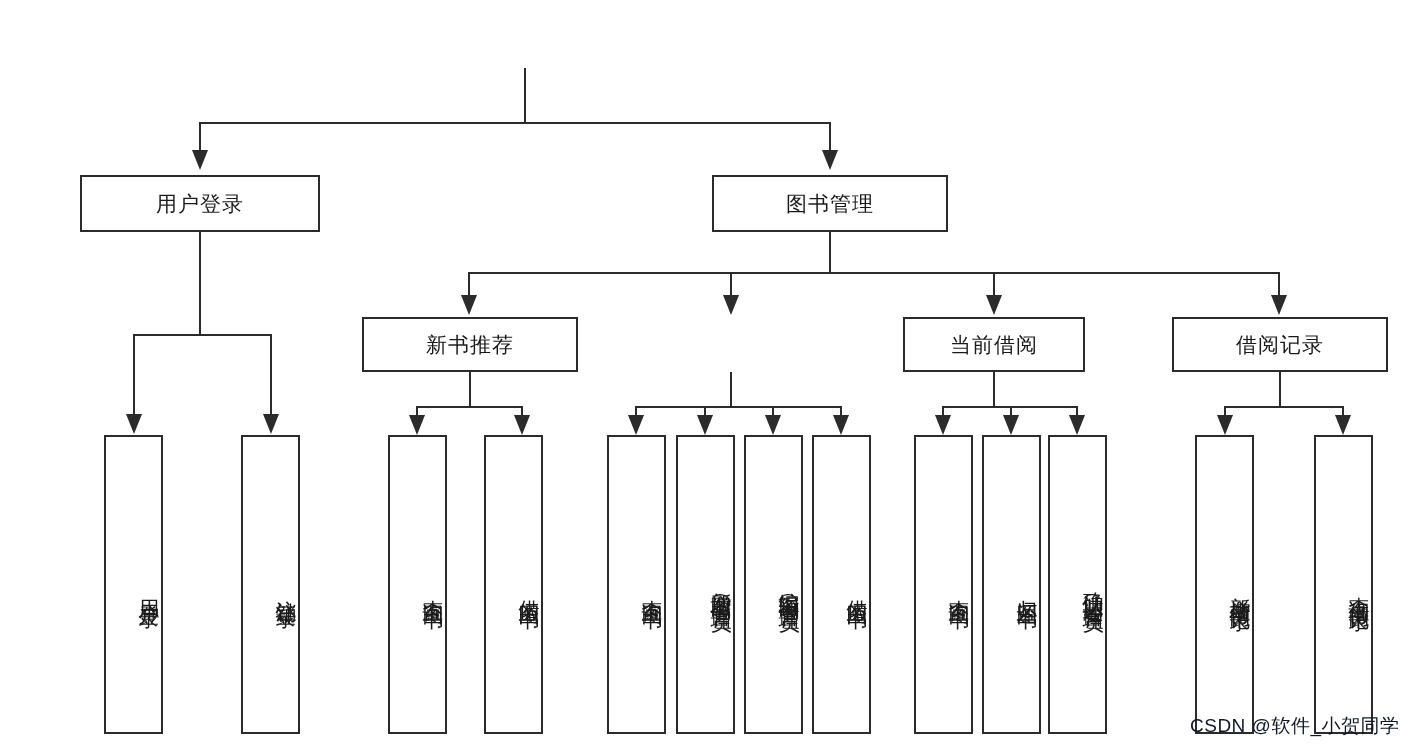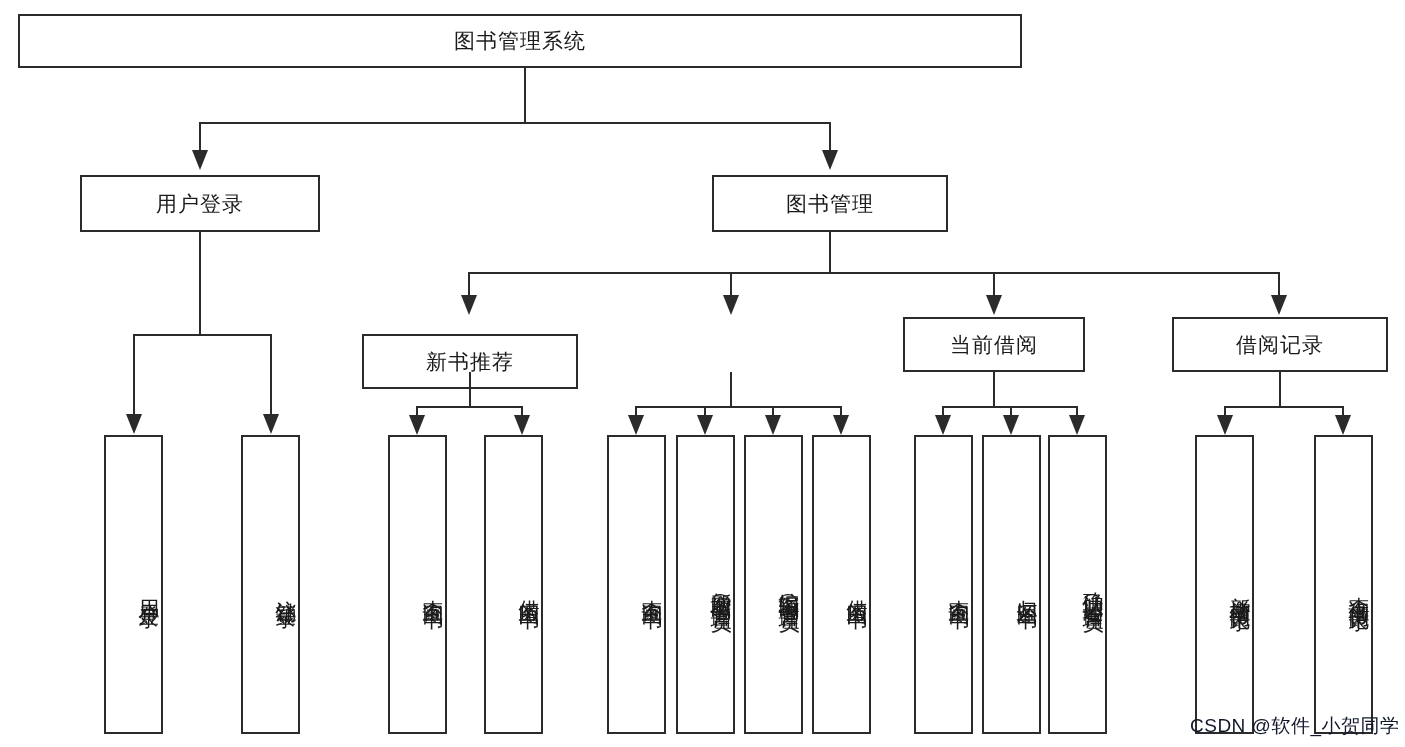--- a/index.html
+++ b/index.html
@@ -76,23 +76,20 @@
     color: #0f172a;
     white-space: nowrap;
     letter-spacing: 0.5px;
   }
 </style>
 </head>
 <body>
 
 <div id="canvas">
 
-  <div class="node horiz" style="left:18px; top:14px; width:1004px; height:54px;">
-    <span class="label">图书管理系统</span>
-  </div>
 
   <div class="vline" style="left:524px; top:68px; width:2px; height:55px;"></div>
 
   <div class="hline" style="left:199px; top:122px; width:632px; height:2px;"></div>
 
   <div class="vline" style="left:199px; top:122px; width:2px; height:30px;"></div>
   <div class="arrow" style="left:192px; top:150px;"></div>
 
   <div class="vline" style="left:829px; top:122px; width:2px; height:30px;"></div>
   <div class="arrow" style="left:822px; top:150px;"></div>
@@ -120,21 +117,21 @@
 
   <div class="vline" style="left:730px; top:272px; width:2px; height:25px;"></div>
   <div class="arrow" style="left:723px; top:295px;"></div>
 
   <div class="vline" style="left:993px; top:272px; width:2px; height:25px;"></div>
   <div class="arrow" style="left:986px; top:295px;"></div>
 
   <div class="vline" style="left:1278px; top:272px; width:2px; height:25px;"></div>
   <div class="arrow" style="left:1271px; top:295px;"></div>
 
-  <div class="node horiz" style="left:362px; top:334px; width:216px; height:55px;">
+  <div class="node horiz" style="left:362px; top:317px; width:216px; height:55px;">
     <span class="label">新书推荐</span>
   </div>
 
 
   <div class="node horiz" style="left:1172px; top:317px; width:216px; height:55px;">
     <span class="label">借阅记录</span>
   </div>
 
   <div class="node horiz" style="left:903px; top:317px; width:182px; height:55px;">
     <span class="label">当前借阅</span>

